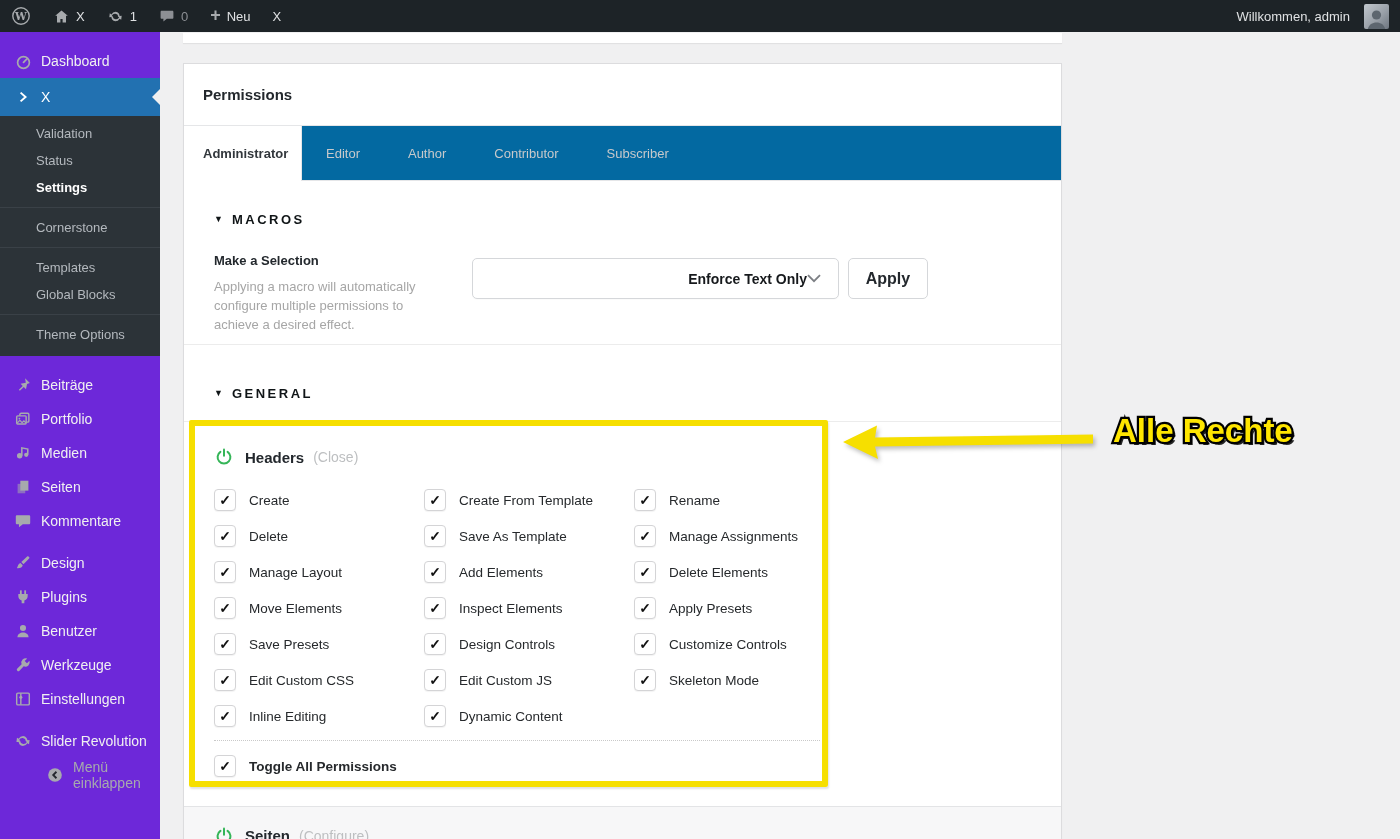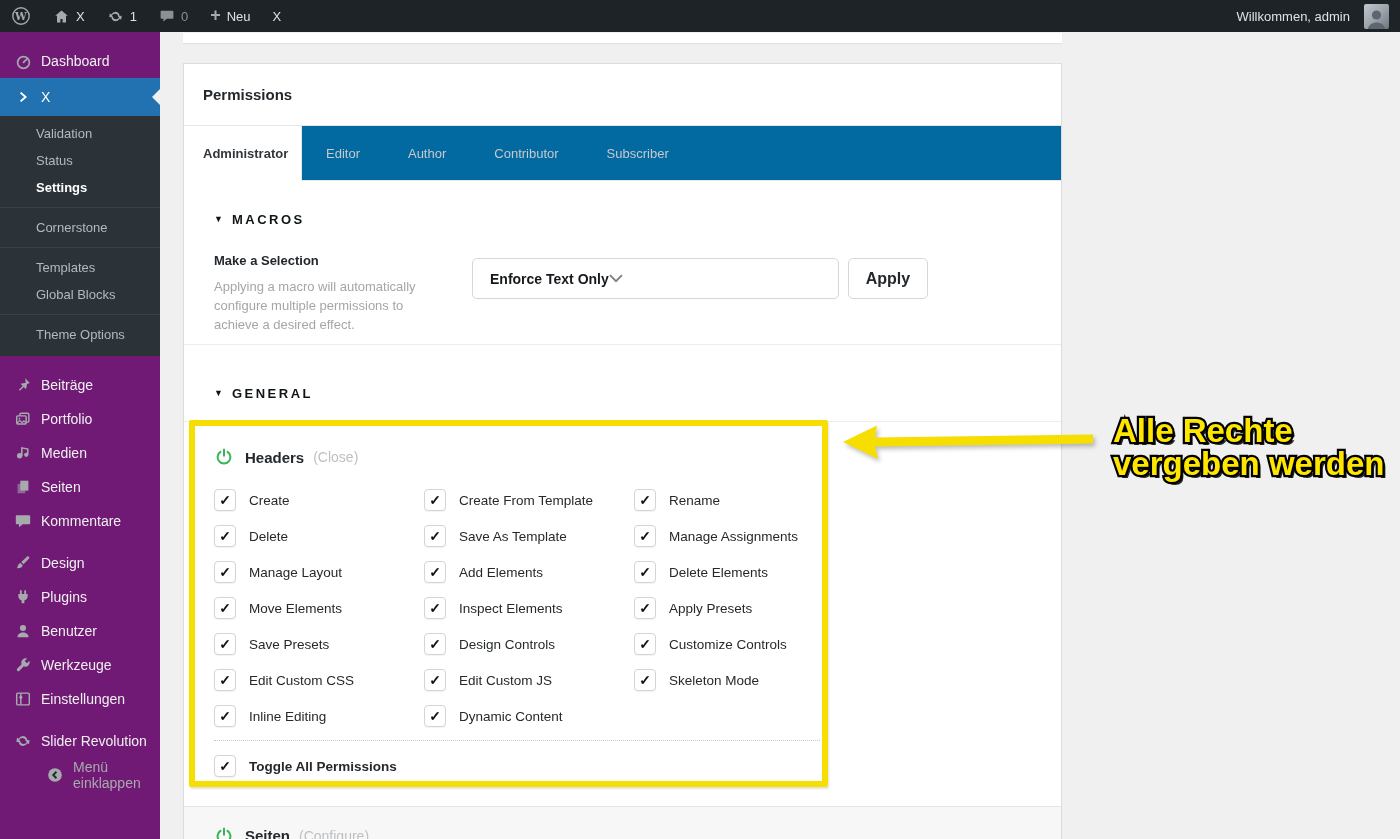--- a/index.html
+++ b/index.html
@@ -16,21 +16,21 @@
   .ab-item { display:flex; align-items:center; gap:6px; padding:0 11px; cursor:pointer; }
   .ab-item .glyph { color:#a7aaad; }
   .ab-dim { color:#8c8f94; }
   .ab-plus { font-size:18px; font-weight:bold; color:#a7aaad; line-height:1; margin-top:-2px; }
   .avatar { width:25px; height:25px; border-radius:2px; margin-left:8px; overflow:hidden;
     background:linear-gradient(135deg,#c2c8cf 0%,#9aa1a9 55%,#6e7680 100%); position:relative; }
   .avatar svg { position:absolute; bottom:-2px; left:0; }
 
   
   .sidebar { position:absolute; top:32px; left:0; width:160px; height:807px;
-    background:#701a75; z-index:40; font-size:14px; color:#f0f0f1; }
+    background:#6d28d9; z-index:40; font-size:14px; color:#f0f0f1; }
   .menu { padding-top:12px; }
   .menu-item { display:flex; align-items:center; height:34px; padding:0 6px; cursor:pointer; }
   .menu-item .mi-icon { width:20px; height:20px; margin:0 8px 0 7px; color:#a7aaad;
     display:flex; align-items:center; justify-content:center; flex:none; }
   .menu-item.dim { color:#a7aaad;padding-left:38px; }
   .active-parent { background:#2271b1; color:#fff; height:38px; position:relative; }
   .active-parent .mi-icon { color:#fff; }
   .active-parent:after { content:""; position:absolute; right:0; top:50%; margin-top:-8px;
     border:8px solid transparent; border-right-color:#f0f0f1; }
   .submenu { background:#2c3338; padding:4px 0 8px; font-size:13px; }
@@ -56,21 +56,21 @@
   .sec-macros { padding:30px 30px 10px; border-bottom:1px solid #ececec; }
   .sec-heading { display:flex; align-items:center; gap:9px; font-size:13px; font-weight:bold;
     letter-spacing:2.5px; color:#101517; height:16px; }
   .tri { font-size:9px; letter-spacing:0; }
   .macros-row { display:flex; margin-top:16px; align-items:flex-start; }
   .macros-label-col { width:258px; }
   .field-label { font-size:13px; font-weight:bold; color:#23282d; margin:10px 0 9px; }
   .field-desc { font-size:13px; color:#a6a6a6; line-height:19px; width:212px; }
   .select-box { margin-top:15px; width:367px; height:41px; border:1px solid #d5d7da;
     border-radius:5px; background:#fff; display:flex; align-items:center;
-    justify-content:flex-start; padding:0 17px; font-size:14px; font-weight:bold;
+    justify-content:flex-end; padding:0 17px; font-size:14px; font-weight:bold;
     color:#16191c; cursor:pointer; box-shadow:0 1px 1px rgba(0,0,0,.02); }
   .apply-btn { margin:15px 0 8px 9px; width:80px; height:41px; border:1px solid #d5d7da;
     border-radius:5px; background:#fff; font-family:inherit; font-size:16px; font-weight:bold;
     color:#23282d; cursor:pointer; }
 
   .sec-general-head { padding:40px 30px 20px; border-bottom:1px solid #ececec; }
 
   .headers-section { padding:20px 30px 25px; }
   .subsec-title { display:flex; align-items:center; height:30px; }
   .subsec-name { font-size:15px; font-weight:bold; color:#23282d; margin-left:11px; }
@@ -481,14 +481,13 @@
 </main>
 
 <div class="yellow-box"></div>
 
 <svg class="anno-arrow" width="256" height="42" viewBox="0 0 256 42">
   <path d="M3 21 L37 4.5 L35 16.5 L253 13.5 L253 22.5 L35 25.5 L38 38 Z" fill="#f6df00"></path>
 </svg>
 
 <div class="anno-text">
   <span>Alle Rechte</span>
-  <span>vergeben werden</span>
 </div>
 
 </body></html>

